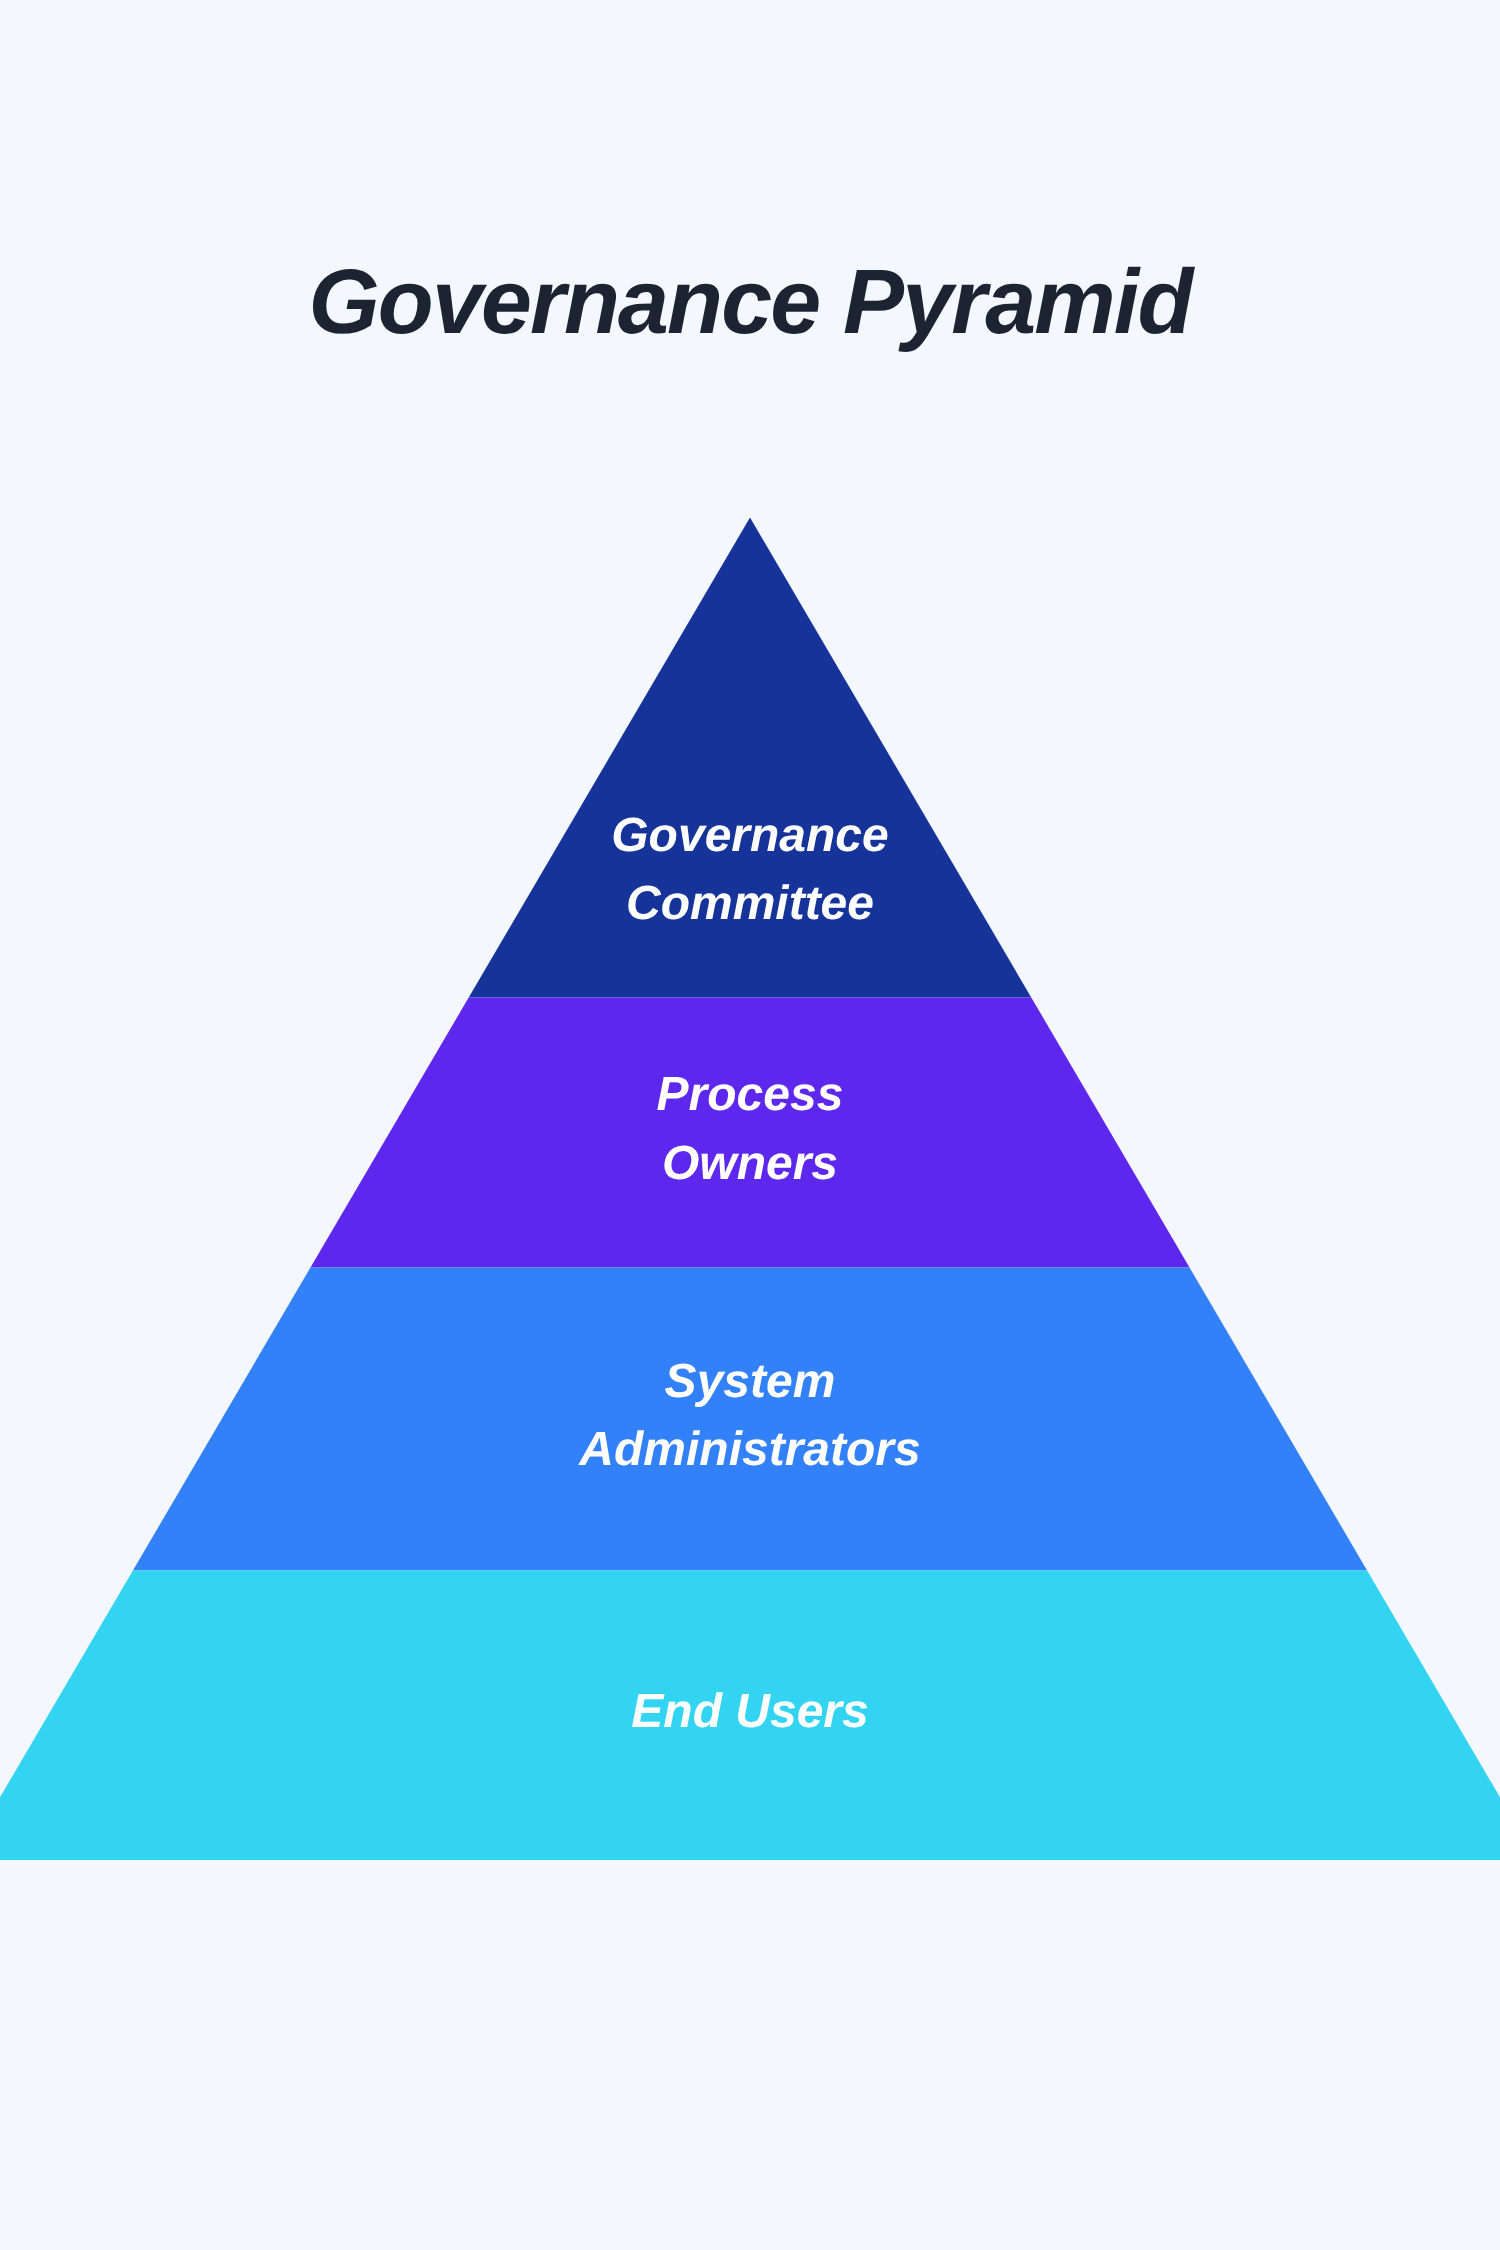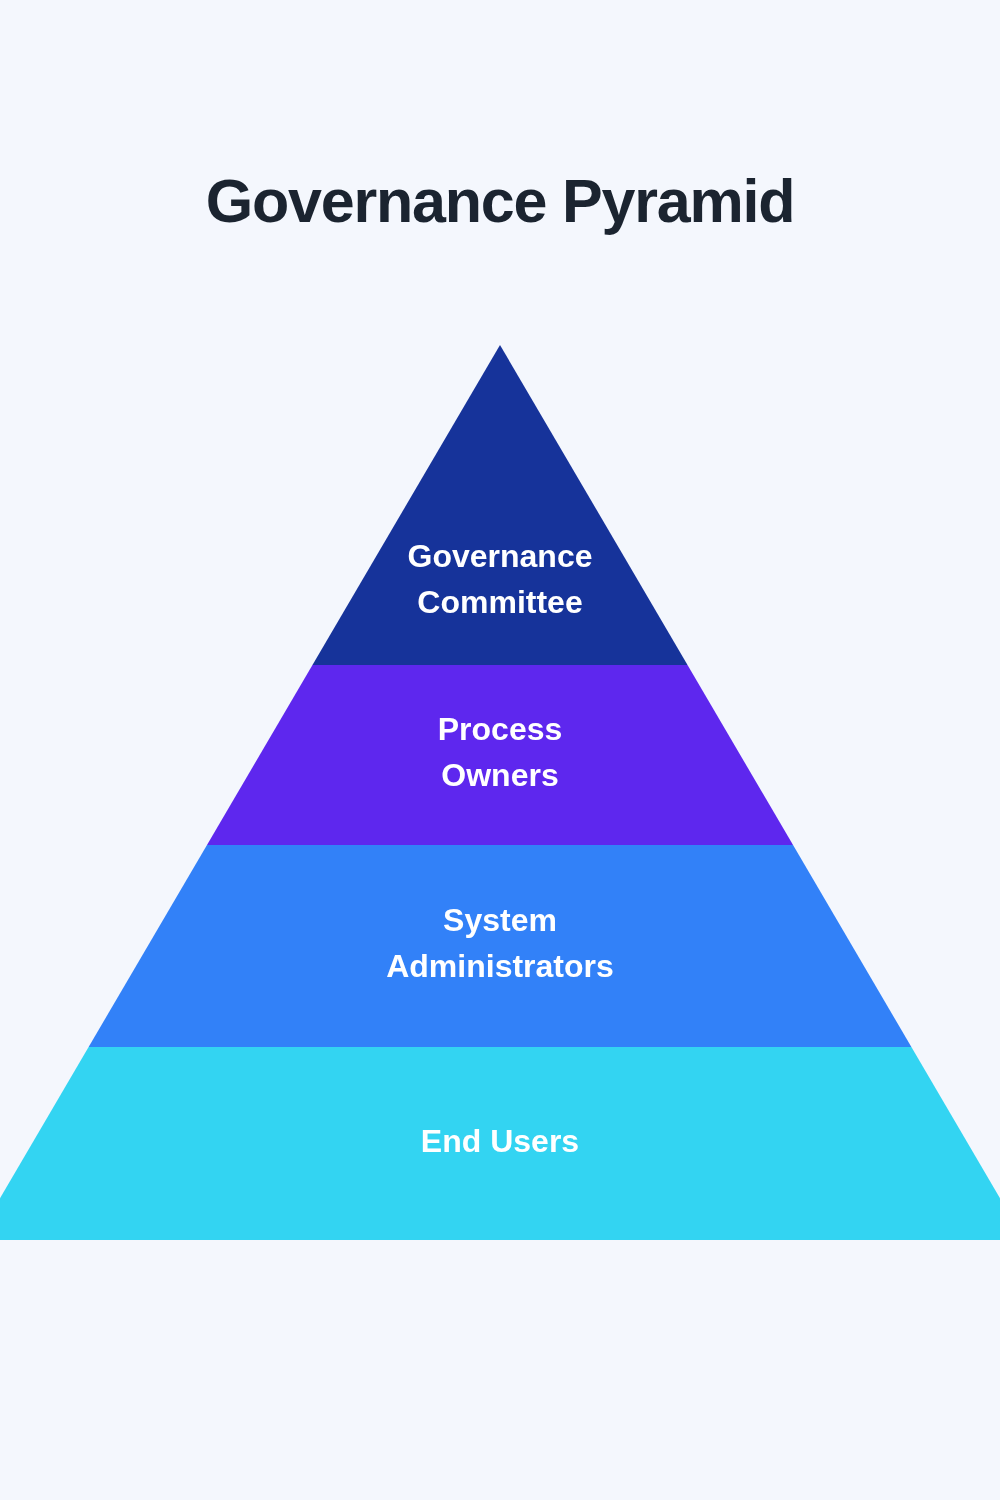--- a/index.html
+++ b/index.html
@@ -11,20 +11,21 @@
     height: 1500px;
     background: #f4f7fd;
     font-family: "Liberation Sans", sans-serif;
     overflow: hidden;
   }
   #canvas {
     position: relative;
     width: 1000px;
     height: 1500px;
     background: #f4f7fd;
+    font-style: italic;
   }
   #page-title {
     position: absolute;
     top: 168px;
     left: 0;
     width: 1000px;
     text-align: center;
     font-size: 61px;
     font-weight: 700;
     letter-spacing: -1.2px;

